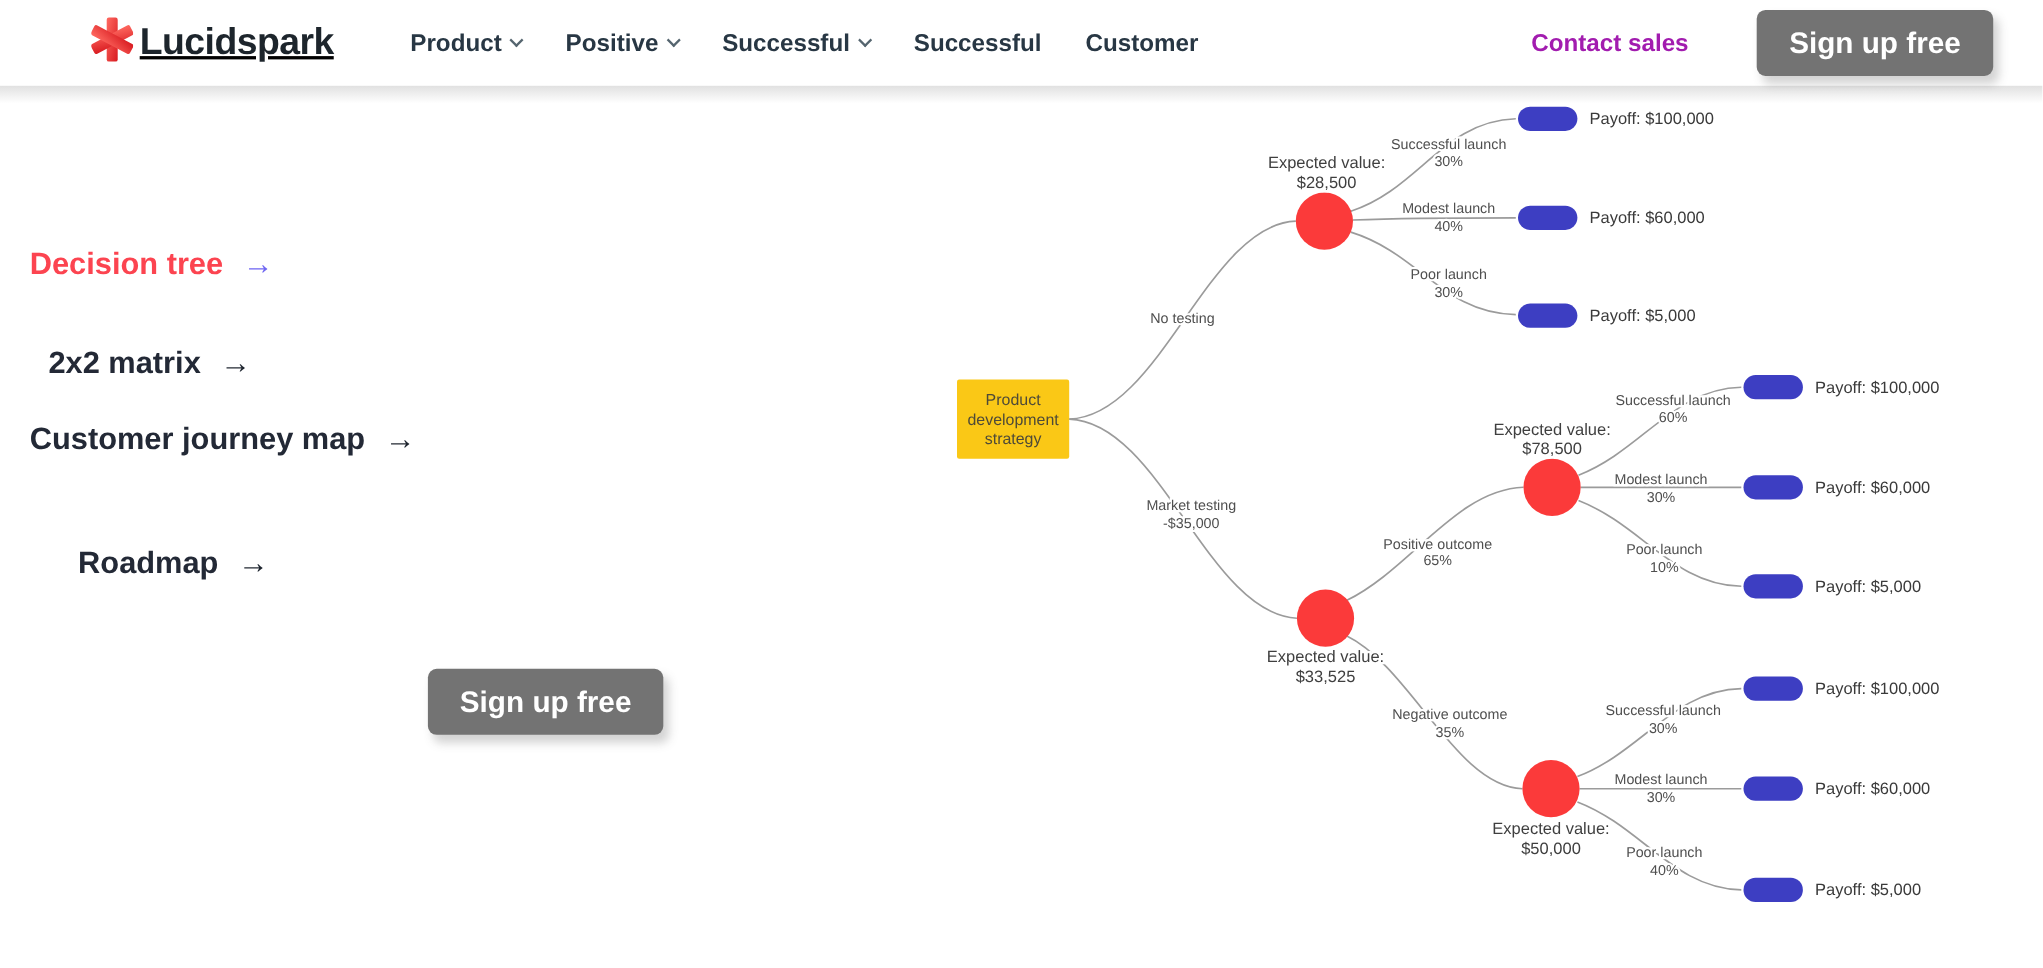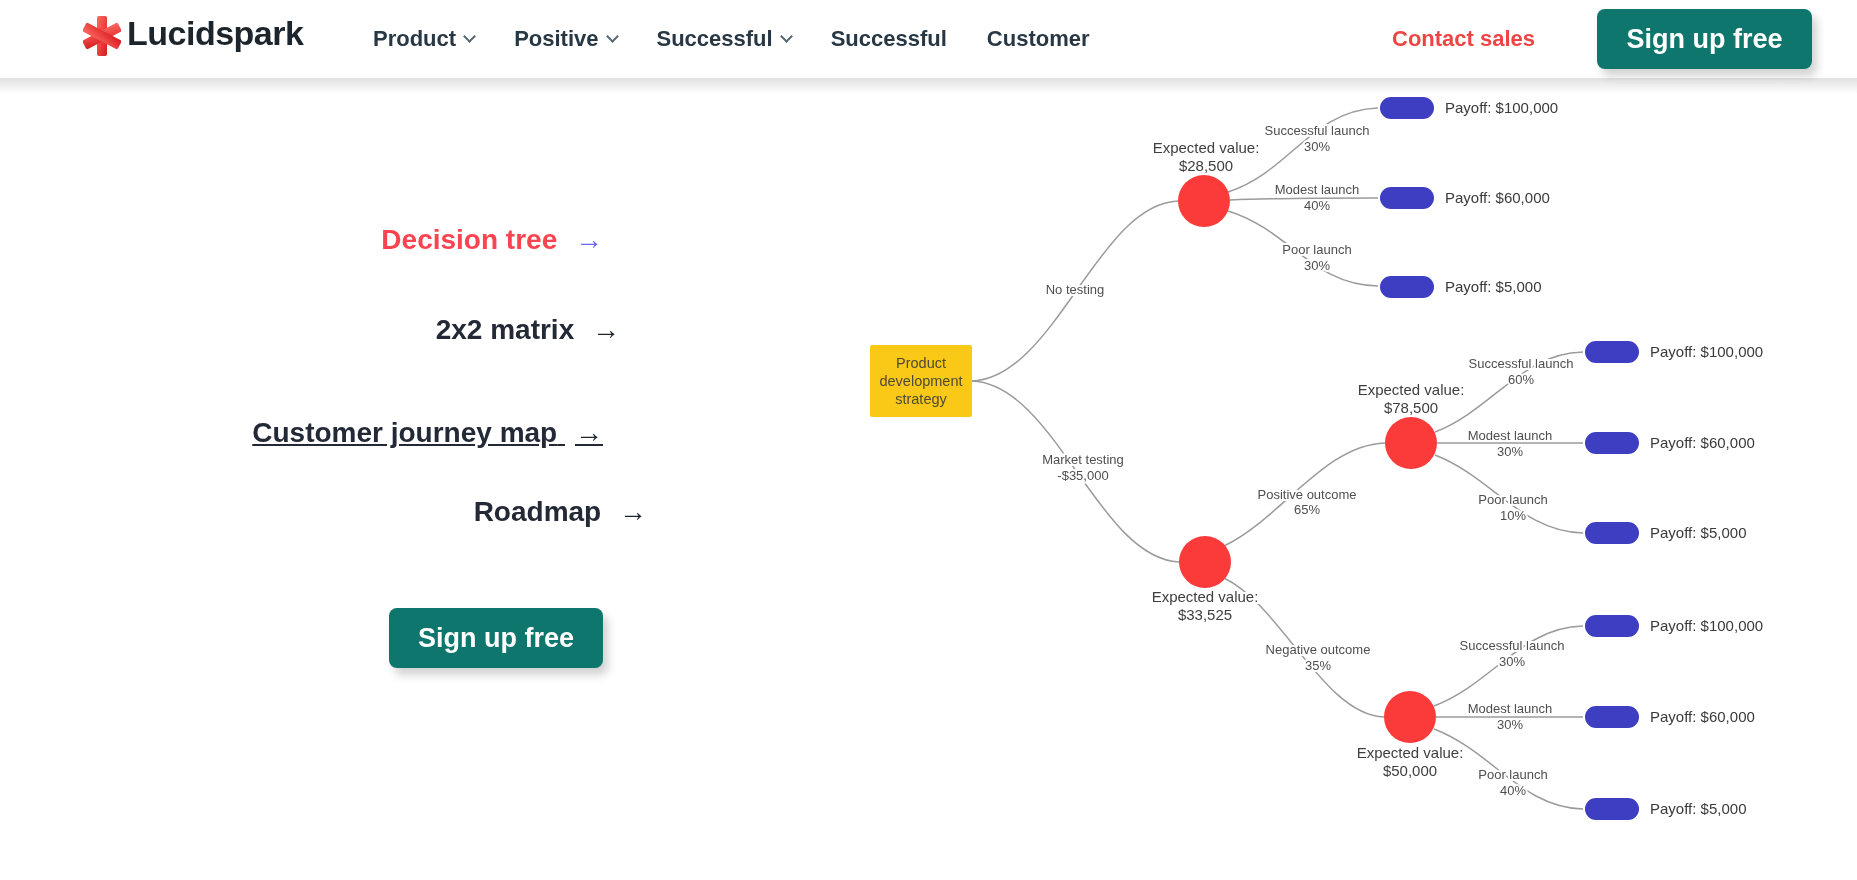--- a/index.html
+++ b/index.html
@@ -12,45 +12,46 @@
 
   
   .nav {
     position: absolute; left:0; top:0; width:100%; height:78px;
     background:#ffffff; z-index:5;
   }
   .nav::after {
     content:""; position:absolute; left:0; top:78px; width:100%; height:16px;
     background: linear-gradient(to bottom, rgba(40,40,40,0.14), rgba(40,40,40,0));
   }
-  .logo { position:absolute; left:83px; top:14px; display:flex; align-items:flex-start; cursor:pointer; }
+  .logo { position:absolute; left:83px; top:14px; display:flex; align-items:center; cursor:pointer;text-decoration:underline; }
   .logo-text {
     font-size:34px; font-weight:800; color:#1d252c; letter-spacing:-0.5px; margin-left:6px;
   }
   .nav-links { position:absolute; left:373px; top:0; height:78px; display:flex; align-items:center; gap:40px; }
   .nav-link { display:flex; align-items:center; font-size:22px; font-weight:700; color:#283744; cursor:pointer; }
   .chev {
     width:9px; height:9px; border-right:2px solid #55656f; border-bottom:2px solid #55656f;
     transform: rotate(45deg); margin-left:9px; margin-top:-5px; display:inline-block;
   }
   .contact { position:absolute; left:1392px; top:0; height:78px; display:flex; align-items:center;
-    font-size:22px; font-weight:700; color:#ef4444; cursor:pointer; }
+    font-size:22px; font-weight:700; color:#a21caf; cursor:pointer; }
   .btn-red {
-    position:absolute; background:#0f766e; color:#ffffff; border:none; border-radius:8px;
+    position:absolute; background:#737373; color:#ffffff; border:none; border-radius:8px;
     font-family:"Liberation Sans", sans-serif; font-weight:700; cursor:pointer;
     box-shadow: 5px 7px 9px rgba(80,80,80,0.25);
     display:flex; align-items:center; justify-content:center;
   }
   .nav-signup { left:1597px; top:9px; width:215px; height:60px; font-size:27px; }
 
   
   .menu-item {
-    position:absolute; left:0; width:603px; text-align:right;
+    position:absolute; left:0; width:603px; 
     font-size:28px; font-weight:800; color:#232936; cursor:pointer; line-height:34px;
     white-space:nowrap;
+    padding-left:27px;
   }
   .menu-item .arrow { color:#1d242e; font-weight:700; margin-left:10px; }
   .menu-item.active { color:#fc4450; }
   .menu-item.active .arrow { color:#6f66f2; }
   .menu-signup { left:389px; top:608px; width:214px; height:60px; font-size:27px; }
 
   
   .diagram { position:absolute; left:850px; top:80px; width:980px; height:800px; }
   svg { font-family:"Liberation Sans", sans-serif; }
   .edge { fill:none; stroke:#9b9b9b; stroke-width:1.5; }
@@ -112,21 +113,21 @@
   </div>
 
   <div class="menu-item active" style="top:223px;">
     <span>Decision tree</span>
     <span class="arrow">→</span>
   </div>
   <div class="menu-item" style="top:313px;margin-left:17px;">
     <span>2x2 matrix</span>
     <span class="arrow">→</span>
   </div>
-  <div class="menu-item" style="top:416px;text-decoration:underline;">
+  <div class="menu-item" style="top:382px;">
     <span>Customer journey map</span>
     <span class="arrow">→</span>
   </div>
   <div class="menu-item" style="top:495px;margin-left:44px;">
     <span>Roadmap</span>
     <span class="arrow">→</span>
   </div>
   <button class="btn-red menu-signup">Sign up free</button>
 
   <div class="diagram">

